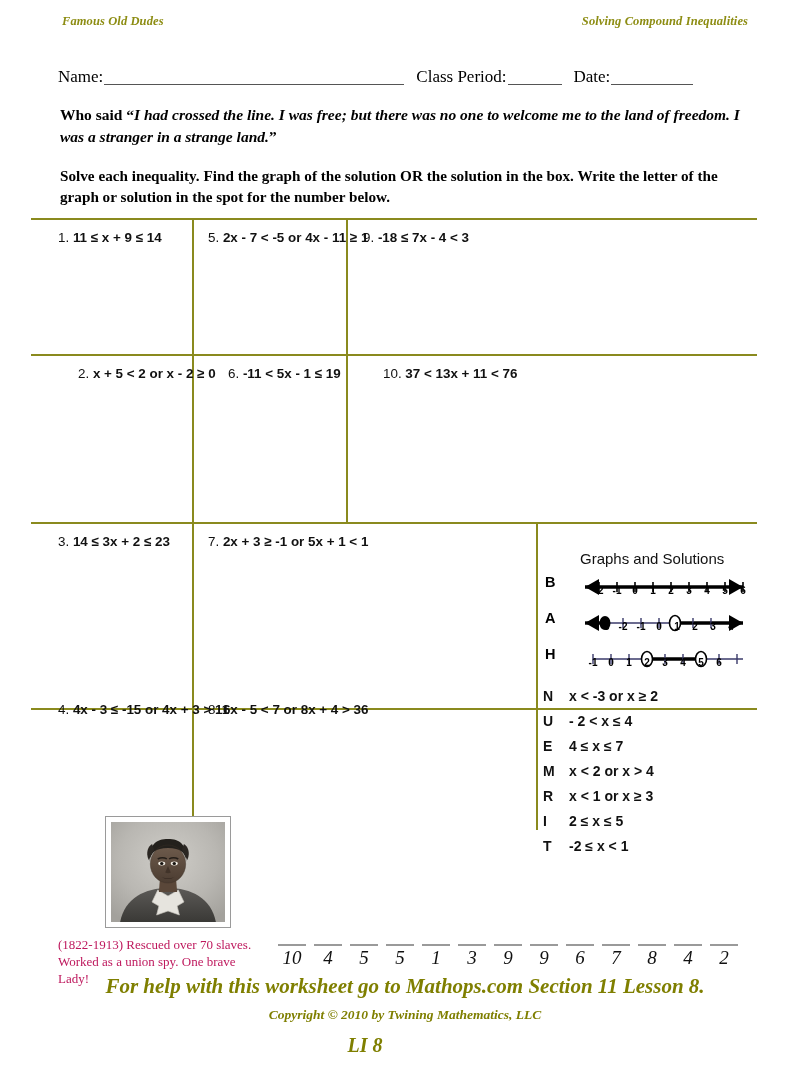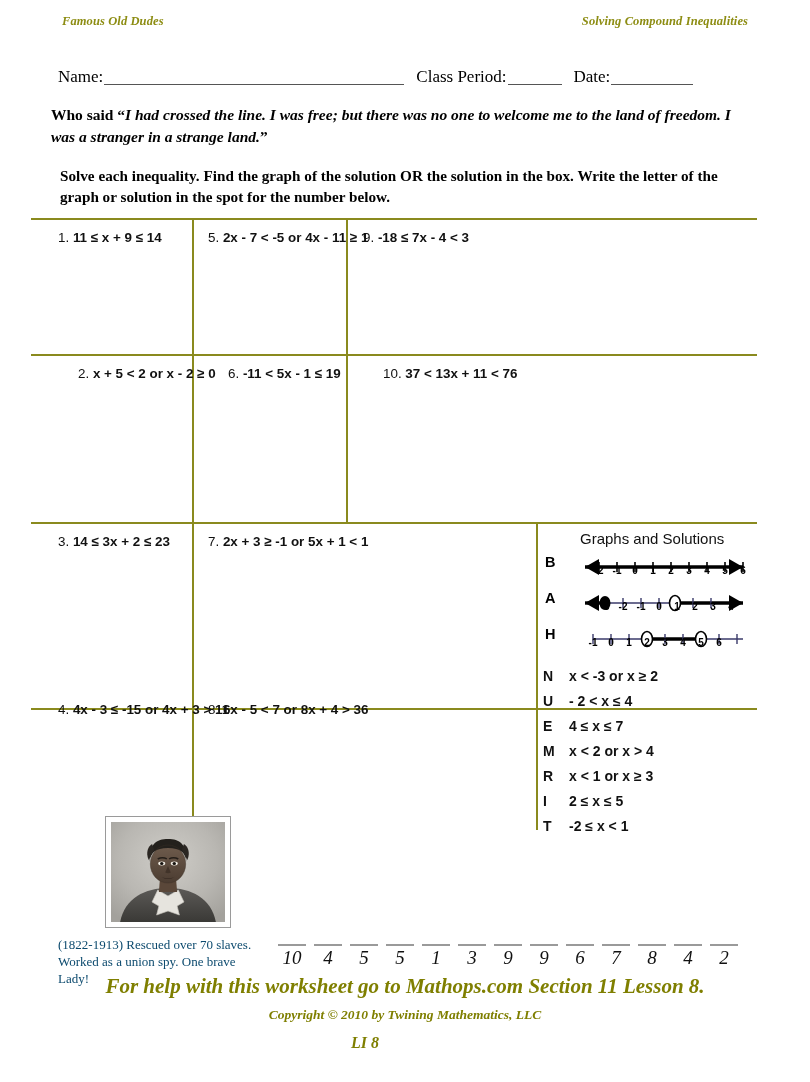--- a/index.html
+++ b/index.html
@@ -55,21 +55,21 @@
   }
   .b-name   { width: 300px; }
   .b-period { width: 54px; }
   .b-date   { width: 82px; }
   .gap { width: 10px; }
 
   
   .whosaid {
     position: absolute;
     top: 104px;
-    left: 51px;
+    left: 60px;
     width: 680px;
     font-size: 15.5px;
     line-height: 22px;
     font-weight: bold;
   }
   .whosaid i { font-weight: bold; font-style: italic; }
   .directions {
     position: absolute;
     top: 165px;
     left: 60px;
@@ -129,21 +129,21 @@
   
   .r1 { top: 12px; }
   .r2 { top: 148px; margin-left: 20px; }
   .r3 { top: 316px; }
   .r4 { top: 484px; }
 
   
   .gsbox {
     position: absolute;
     left: 543px;
-    top: 530px;
+    top: 550px;
     width: 215px;
   }
   .gstitle {
     font-family: "Liberation Sans", sans-serif;
     font-size: 15px;
     color: #111;
     margin-left: 37px;
     margin-bottom: 2px;
   }
   .graphrow {
@@ -216,21 +216,21 @@
   }
 
   
   .caption {
     position: absolute;
     left: 58px;
     top: 936px;
     width: 205px;
     font-size: 13px;
     line-height: 17px;
-    color: #0c4a6e;
+    color: #be185d;
   }
 
   
   .answers {
     position: absolute;
     left: 278px;
     top: 932px;
     display: flex;
     gap: 8px;
   }
@@ -277,21 +277,21 @@
   }
   .foot3 {
     position: absolute;
     top: 1034px;
     left: 0;
     width: 730px;
     text-align: center;
     font-family: "Liberation Serif", serif;
     font-style: italic;
     font-weight: bold;
-    font-size: 16px;
+    font-size: 20px;
     color: #7f7f00;
   }
 </style>
 </head>
 <body>
 
 <div class="hdr">
   <span>Famous Old Dudes</span>
   <span>Solving Compound Inequalities</span>
 </div>

